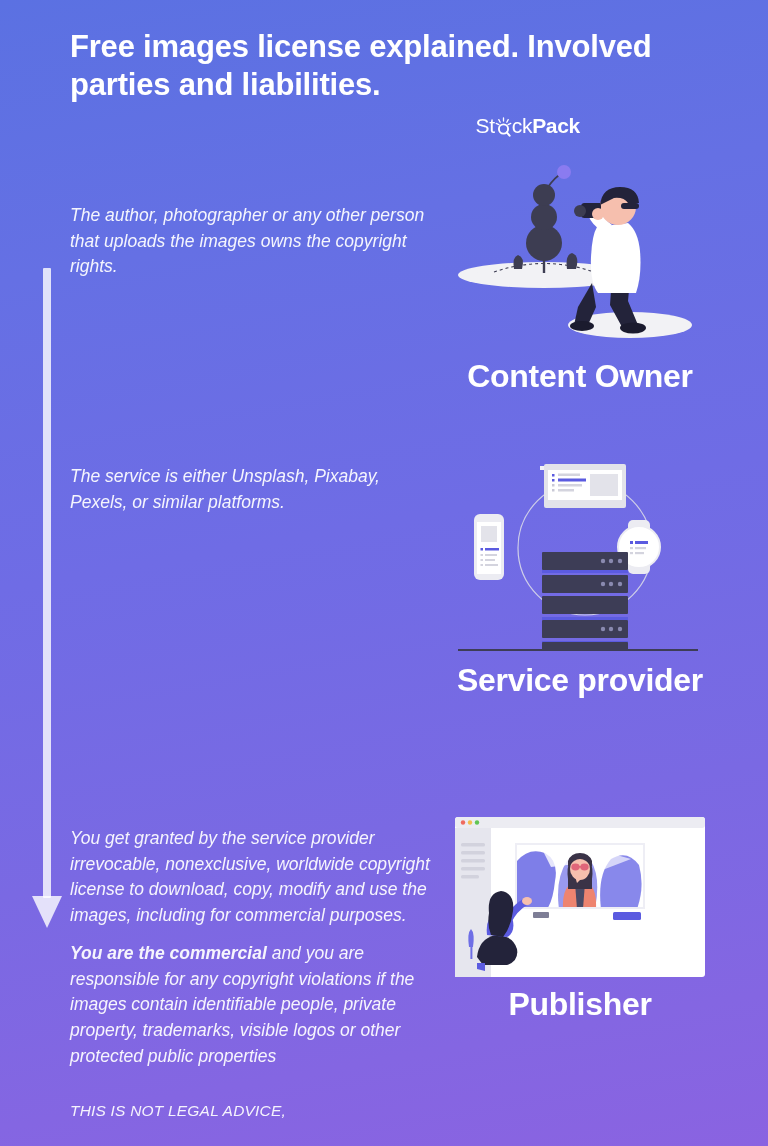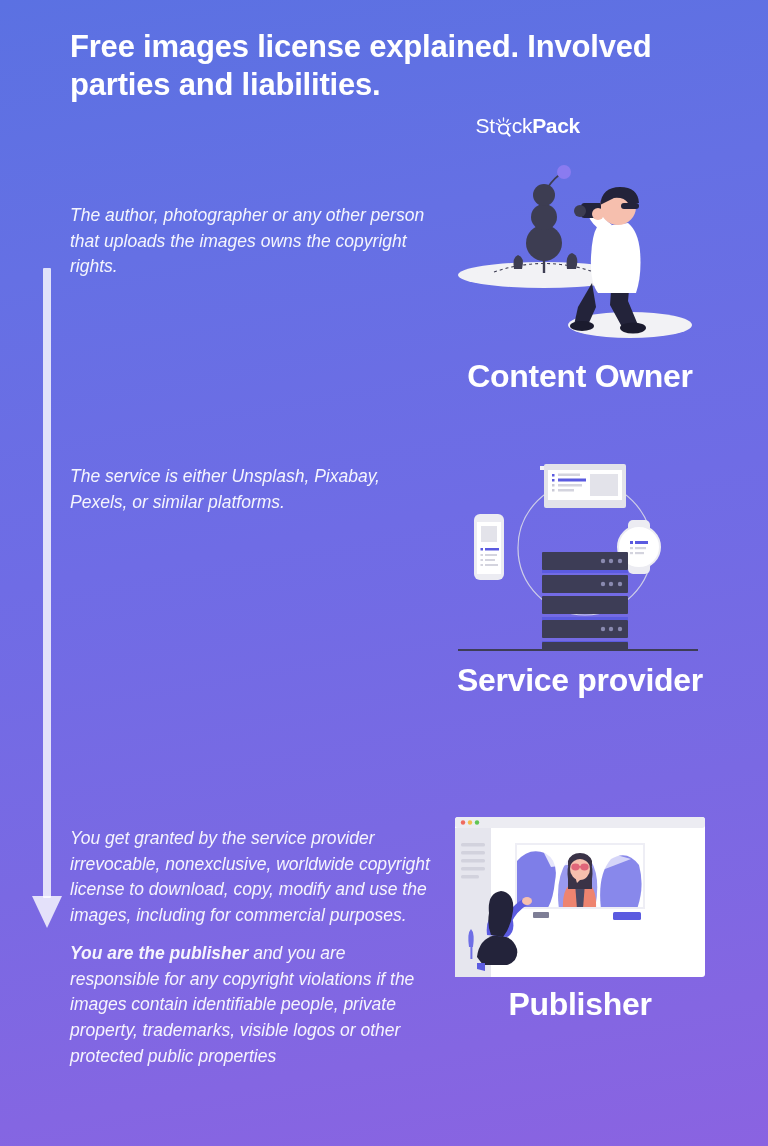--- a/index.html
+++ b/index.html
@@ -318,21 +318,21 @@
       </svg>
     </div>
 
     <div class="caption">Service provider</div>
   </div>
 
   <div class="section" id="sec3">
 
     <div class="copy">
       <p>You get granted by the service provider irrevocable, nonexclusive, worldwide copyright license to download, copy, modify and use the images, including for commercial purposes.</p>
-      <p><b>You are the publisher</b><span> and you are responsible for any copyright violations if the images contain identifiable people, private property, trademarks, visible logos or other protected public properties</span></p>
+      <p><b>You are the commercial</b><span> and you are responsible for any copyright violations if the images contain identifiable people, private property, trademarks, visible logos or other protected public properties</span></p>
     </div>
 
     <div class="art">
       <svg width="250" height="160" viewBox="0 0 250 160">
 
         <rect x="0" y="0" width="250" height="160" rx="3" fill="#ffffff"></rect>
         <rect x="0" y="0" width="250" height="11" rx="3" fill="#ececf2"></rect>
         <circle cx="8" cy="5.5" r="2.2" fill="#ef6a5f"></circle>
         <circle cx="15" cy="5.5" r="2.2" fill="#f3bf4f"></circle>
         <circle cx="22" cy="5.5" r="2.2" fill="#61c554"></circle>
@@ -400,15 +400,16 @@
           <path d="M14 130 Q12 116 16 112 Q20 116 18 130 Z" fill="#6e6ee6"></path>
           <rect x="15.4" y="128" width="2" height="14" fill="#6e6ee6"></rect>
         </g>
       </svg>
     </div>
 
     <div class="caption">Publisher</div>
   </div>
 
   <div class="footer">
+    <div class="line1">THIS IS NOT LEGAL ADVICE,</div>
   </div>
 
 </div>
 
 </body></html>

